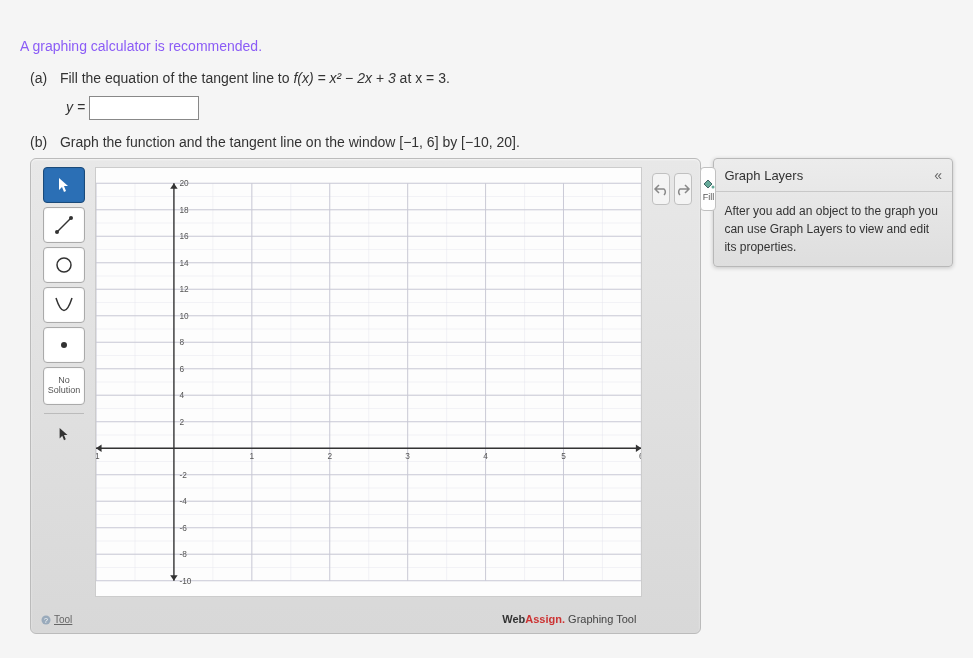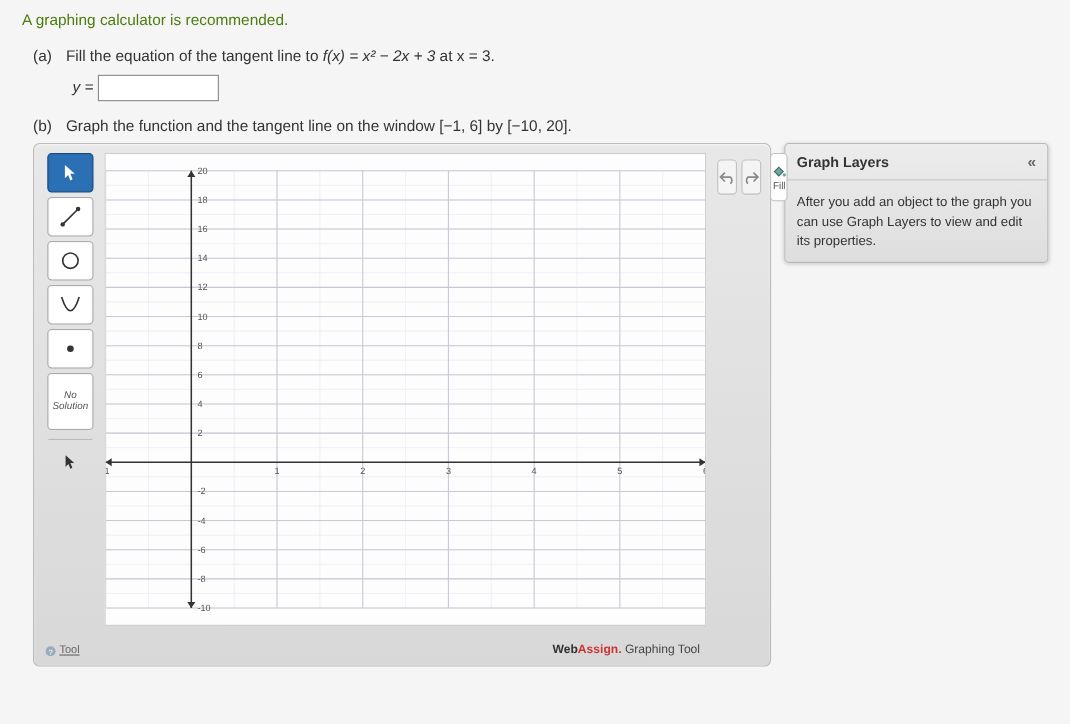--- a/index.html
+++ b/index.html
@@ -4,21 +4,21 @@
 <style>
   * { box-sizing: border-box; margin: 0; padding: 0; }
   body {
     font-family: Arial, sans-serif;
     background: #f5f5f5;
     color: #333;
     padding: 10px 20px;
     width: 973px;
     font-size: 14px;
   }
-  .problem-header { margin-bottom: 16px; color: #4d7c0f; }
+  .problem-header { margin-bottom: 16px; color: #8b5cf6; margin-top: 28px; }
   .part { margin: 14px 0 14px 10px; }
   .part-label { display: inline-block; width: 26px; vertical-align: top; }
   .part-content { display: inline-block; }
   .equation { font-style: italic; }
   .answer-row { margin: 10px 0 0 36px; }
   .answer-input {
     width: 110px; height: 24px;
     border: 1px solid #888; background: #fff;
     vertical-align: middle;
   }
@@ -37,21 +37,21 @@
     display: flex; flex-direction: column; gap: 4px; align-items: center;
   }
   .tool-btn {
     width: 42px; height: 36px; background: #fff;
     border: 1px solid #aaa; border-radius: 4px;
     display: flex; align-items: center; justify-content: center;
     font-size: 16px; cursor: pointer;
     box-shadow: inset 0 0 2px rgba(0,0,0,.1);
   }
   .tool-btn.selected { background: #2b6fb5; color: #fff; border-color:#1a4a7a;}
-  .tool-btn.no-sol { height: 52px; font-size: 9px; text-align: center; line-height:1.1; color:#555; flex-direction:column;font-style:italic;}
+  .tool-btn.no-sol { height: 38px; font-size: 9px; text-align: center; line-height:1.1; color:#555; flex-direction:column;}
   .tool-divider { width: 40px; height:1px; background:#bbb; margin:4px 0;}
   .canvas-area {
     margin-left: 56px; margin-right: 50px;
     background: #fdfdfd; border: 1px solid #ccc;
     height: 430px; position: relative; overflow: hidden;
   }
   .grid-svg { width: 100%; height: 100%; display:block;}
   .right-tools {
     position: absolute; right: 8px; top: 8px; width: 40px;
     display: flex; flex-direction: row; gap: 4px; align-items:center;
@@ -74,21 +74,21 @@
     position:absolute; left:10px; bottom:8px;
     font-size:10px; color:#666; display:flex; align-items:center; gap:3px;
     cursor:pointer; text-decoration:underline;
   }
   .layers-panel {
     width: 250px; background: linear-gradient(#ececec,#dedede);
     border: 1px solid #b8b8b8; border-radius:4px;
     box-shadow: 0 1px 4px rgba(0,0,0,.2);
   }
   .layers-header {
-    padding: 8px 10px; font-weight:bold; font-size:13px;
+    padding: 8px 10px; font-weight:normal; font-size:13px;
     border-bottom: 1px solid #c8c8c8; display:flex; justify-content:space-between;
     align-items:center;
     gap:32px;
   }
   .layers-header .collapse { font-size:14px; color:#666; cursor:pointer;}
   .layers-body { padding: 10px; font-size: 12px; color:#333; line-height:1.5;}
 </style>
 </head>
 <body>
 

